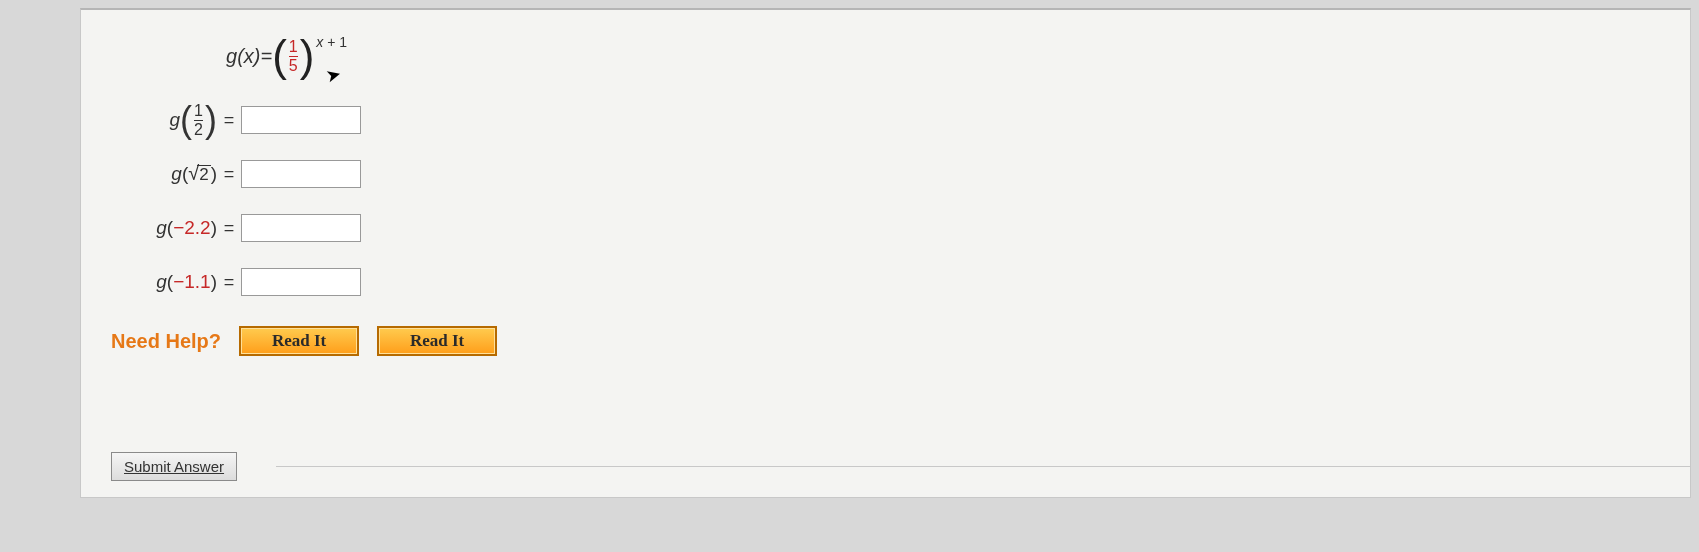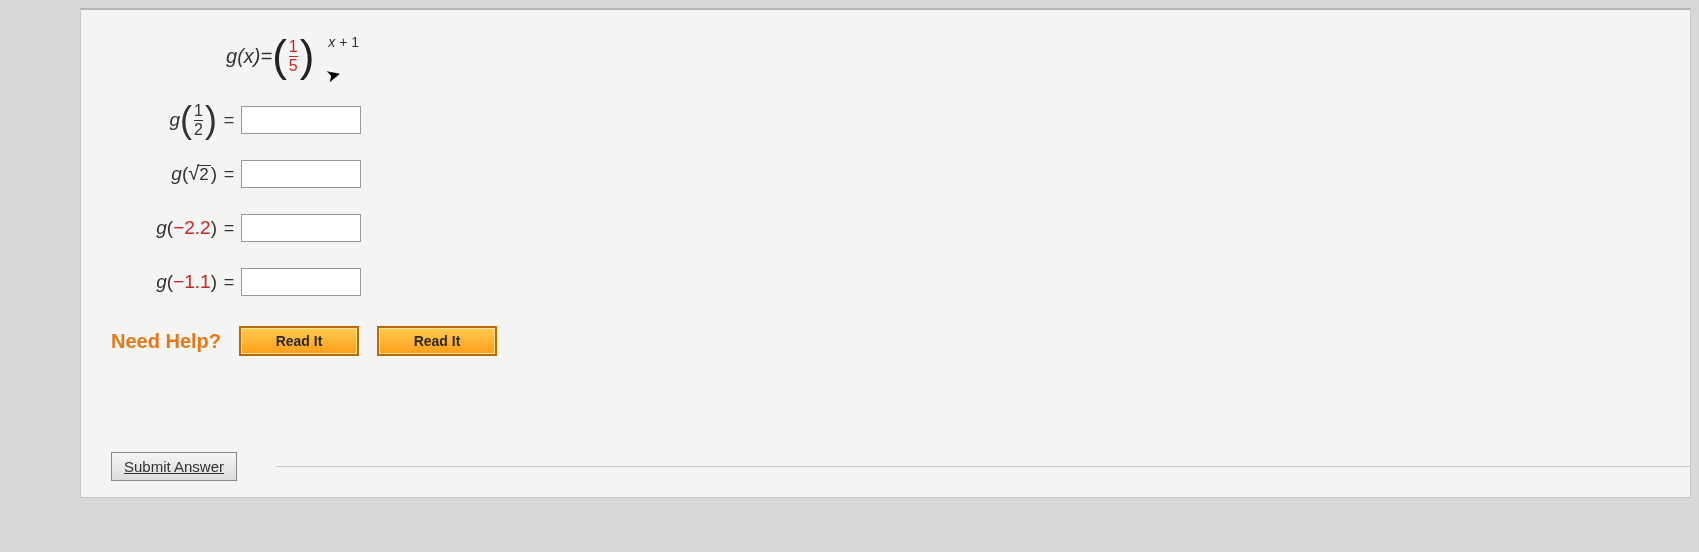--- a/index.html
+++ b/index.html
@@ -59,21 +59,21 @@
   }
   .frac .num { padding-bottom: 1px; }
   .frac .den { border-top: 1.5px solid currentColor; padding-top: 1px; }
   .frac-red .num, .frac-red .den { color: #c62828; border-color: #c62828; }
   .sup {
     font-size: 14px;
     vertical-align: super;
     position: relative;
     top: -14px;
     font-style: italic;
-    margin-left: 14px;
+    margin-left: 2px;
   }
   .eval-block { margin-left: 0; margin-bottom: 22px; }
   .eval-row {
     display: flex;
     align-items: center;
     margin-bottom: 10px;
     height: 44px;
   }
   .eval-label {
     width: 106px;
@@ -113,26 +113,27 @@
   .need-help {
     color: #e67817;
     font-size: 20px;
     font-weight: bold;
   }
   .help-btn {
     background: linear-gradient(#ffcb4f, #ff9e1a);
     border: 2px solid #b66a00;
     box-shadow: inset 0 0 0 1px #ffe09a;
     color: #2a2a2a;
-    font-size: 14px;
+    font-size: 17px;
     font-weight: bold;
     width: 120px;
     height: 30px;
     cursor: pointer;
     text-align: center;
+    font-family: Liberation Serif, serif;
   }
   .submit-row {
     border-top: 1px solid #c8c8c8;
     position: absolute;
     left: 195px;
     right: 0;
     bottom: 30px;
   }
   .submit-btn {
     background: linear-gradient(#f5f5f5, #dcdcdc);

